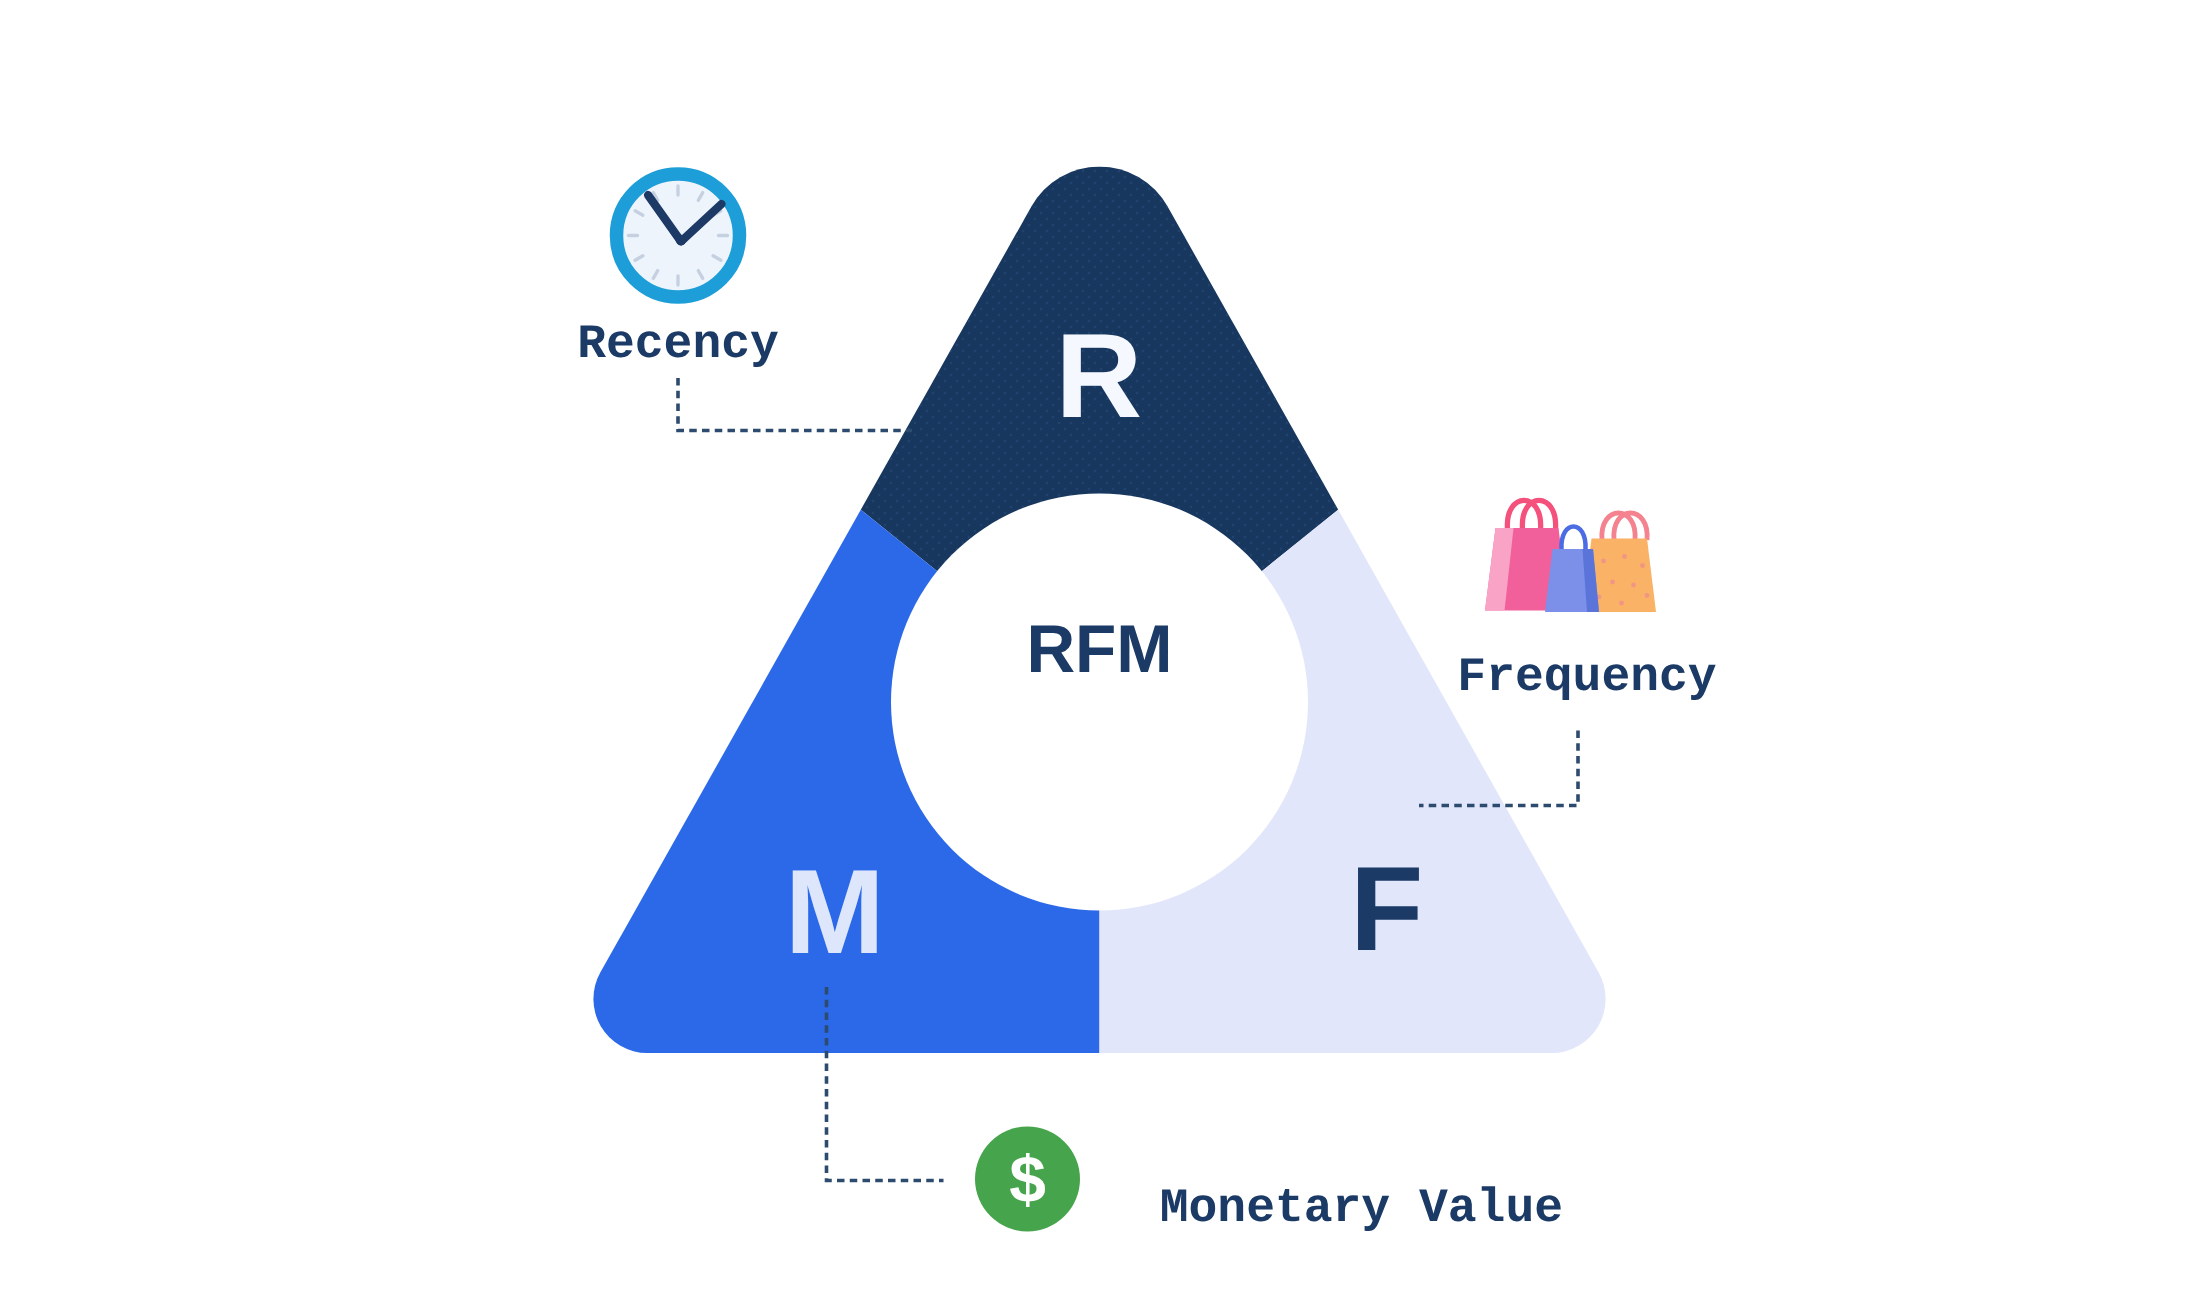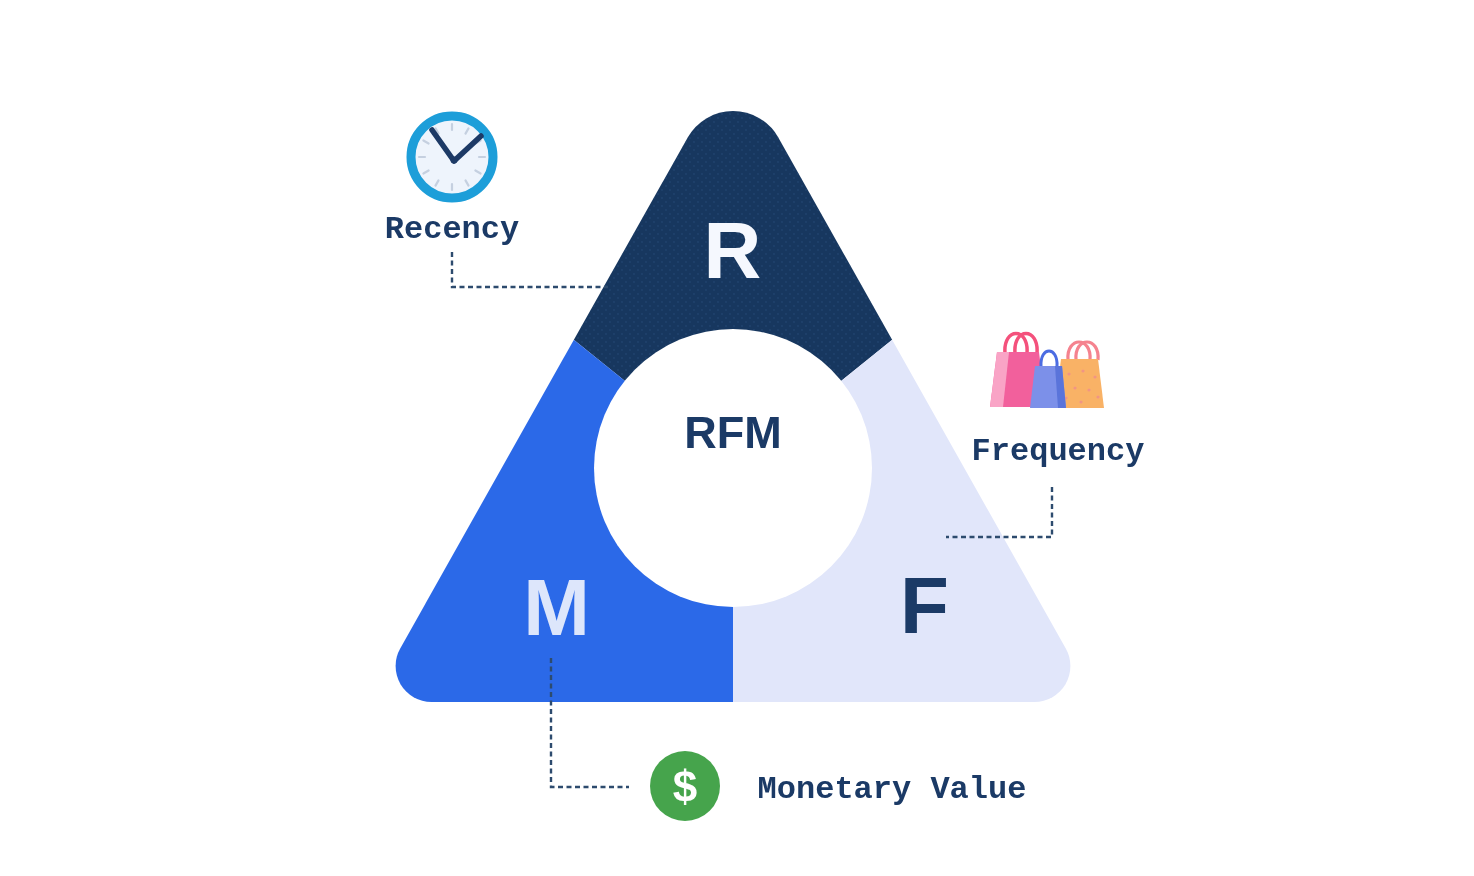--- a/index.html
+++ b/index.html
@@ -44,21 +44,21 @@
     line-height: 57px;
     color: #1b3a66;
   }
   .side-label {
     font-size: 32px;
     line-height: 36px;
     font-family: Liberation Mono, monospace;
   }
   .recency-label   { left: 332px; top: 212px; width: 240px; }
   .frequency-label { left: 938px; top: 434px; width: 240px; }
-  .monetary-label  { left: 742px; top: 772px; width: 300px; text-align: center; }
+  .monetary-label  { left: 742px; top: 788px; width: 300px; text-align: right; }
   .dollar-sign {
     left: 655px; top: 764px;
     width: 60px;
     font-size: 44px;
     line-height: 46px;
     color: #ffffff;
   }
 </style>
 </head>
 <body>

